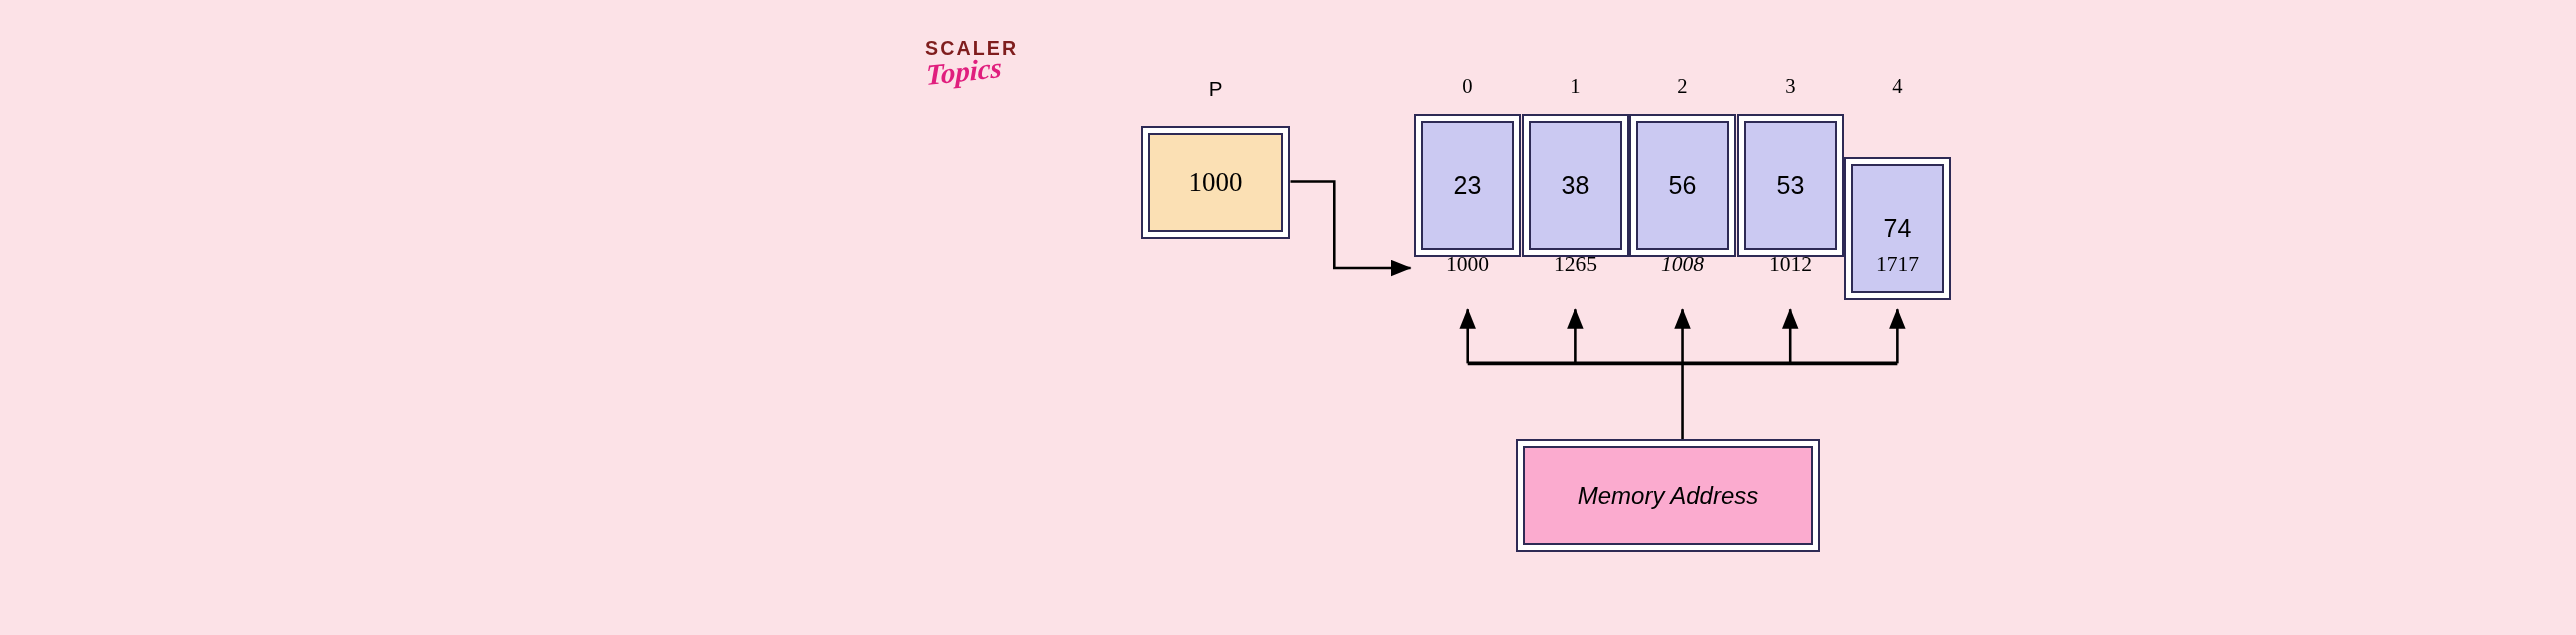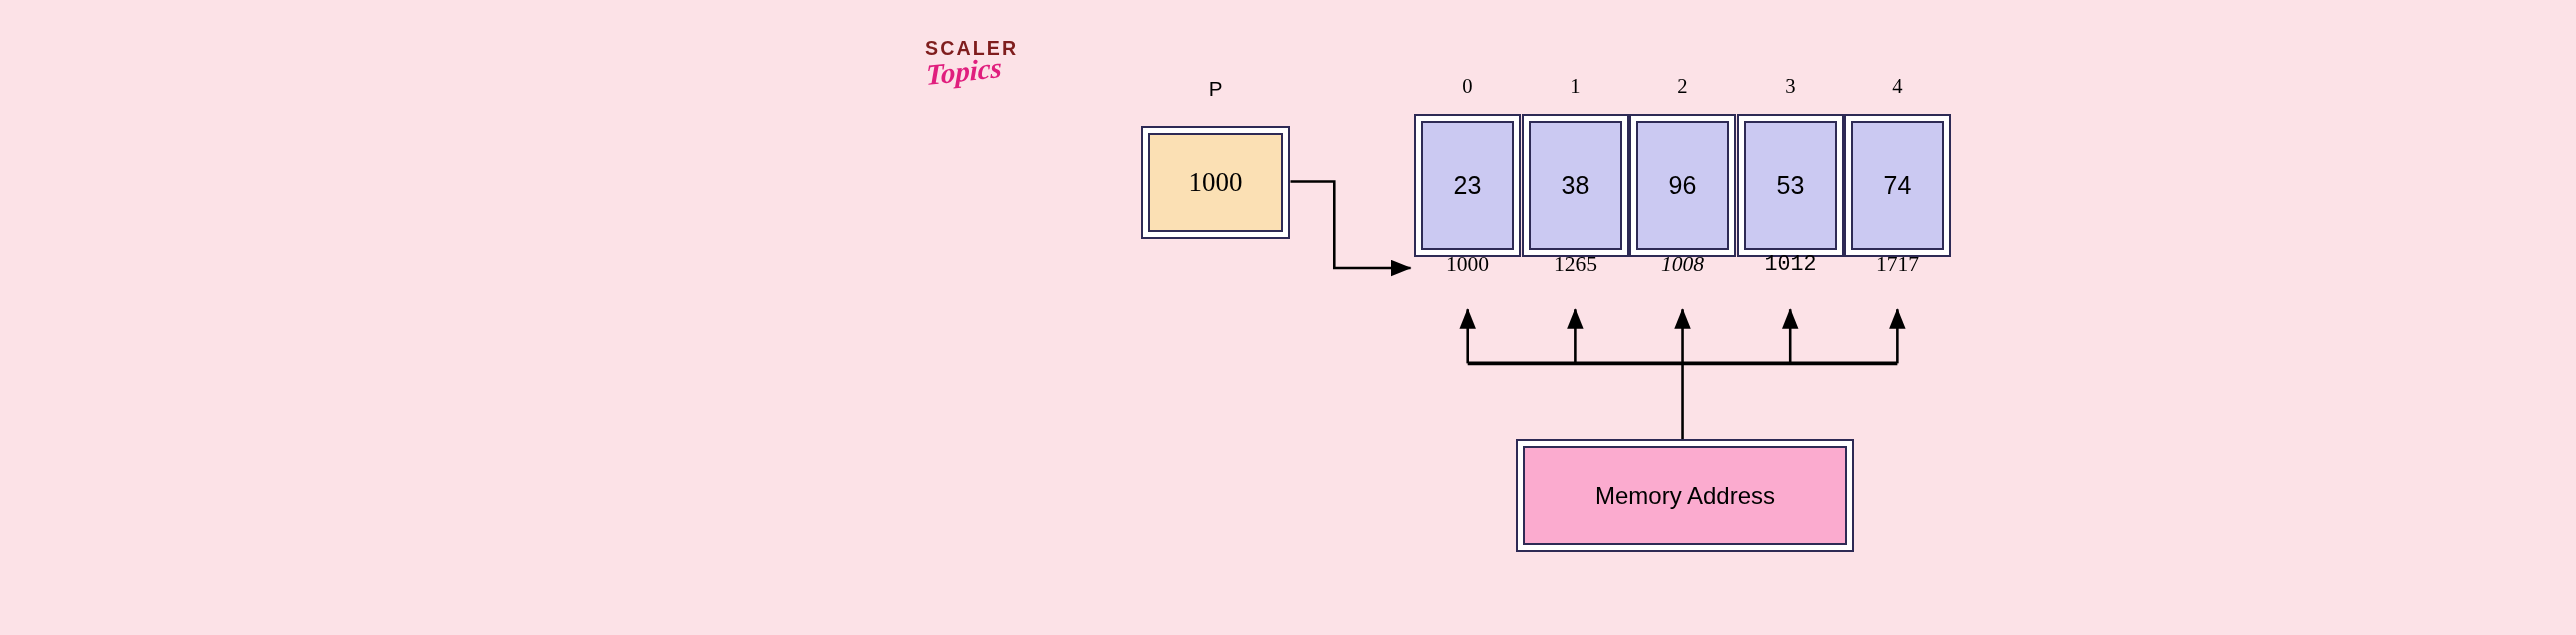--- a/index.html
+++ b/index.html
@@ -114,22 +114,23 @@
     font-family: "Liberation Serif", serif;
     font-size: 21.6px;
     color: #000;
     white-space: nowrap;
   }
 
   
   #mem-box {
     left: 1516px;
     top: 439px;
-    width: 338px;
+    width: 304px;
     height: 113px;
+    font-style: italic;
   }
   #mem-box .dbox-inner { background: #fbabcf; }
   #mem-box .dbox-inner span { font-size: 24px; }
 
   
   #wires {
     position: absolute;
     left: 0; top: 0;
     width: 3091px; height: 636px;
     pointer-events: none;
@@ -163,33 +164,33 @@
       <div class="aidx" style="left: 1522px;">1</div>
       <div class="dbox acell" style="left: 1522px;">
         <div class="dbox-inner">
           <span>38</span>
         </div>
       </div>
       <div class="aaddr" style="left: 1522px;">1265</div>
       <div class="aidx" style="left: 1629px;">2</div>
       <div class="dbox acell" style="left: 1629px;">
         <div class="dbox-inner">
-          <span>96</span>
+          <span>56</span>
         </div>
       </div>
       <div class="aaddr" style="left: 1629px; font-style: italic;">1008</div>
       <div class="aidx" style="left: 1737px;">3</div>
       <div class="dbox acell" style="left: 1737px;">
         <div class="dbox-inner">
           <span>53</span>
         </div>
       </div>
-      <div class="aaddr" style="left: 1737px; font-family: Liberation Mono, monospace;">1012</div>
+      <div class="aaddr" style="left: 1737px;">1012</div>
       <div class="aidx" style="left: 1844px;">4</div>
-      <div class="dbox acell" style="left: 1844px;">
+      <div class="dbox acell" style="left: 1844px; margin-top: 43px;">
         <div class="dbox-inner">
           <span>74</span>
         </div>
       </div>
       <div class="aaddr" style="left: 1844px;">1717</div>
     </div>
 
   <div id="mem-box" class="dbox">
     <div class="dbox-inner">
       <span>Memory Address</span>

